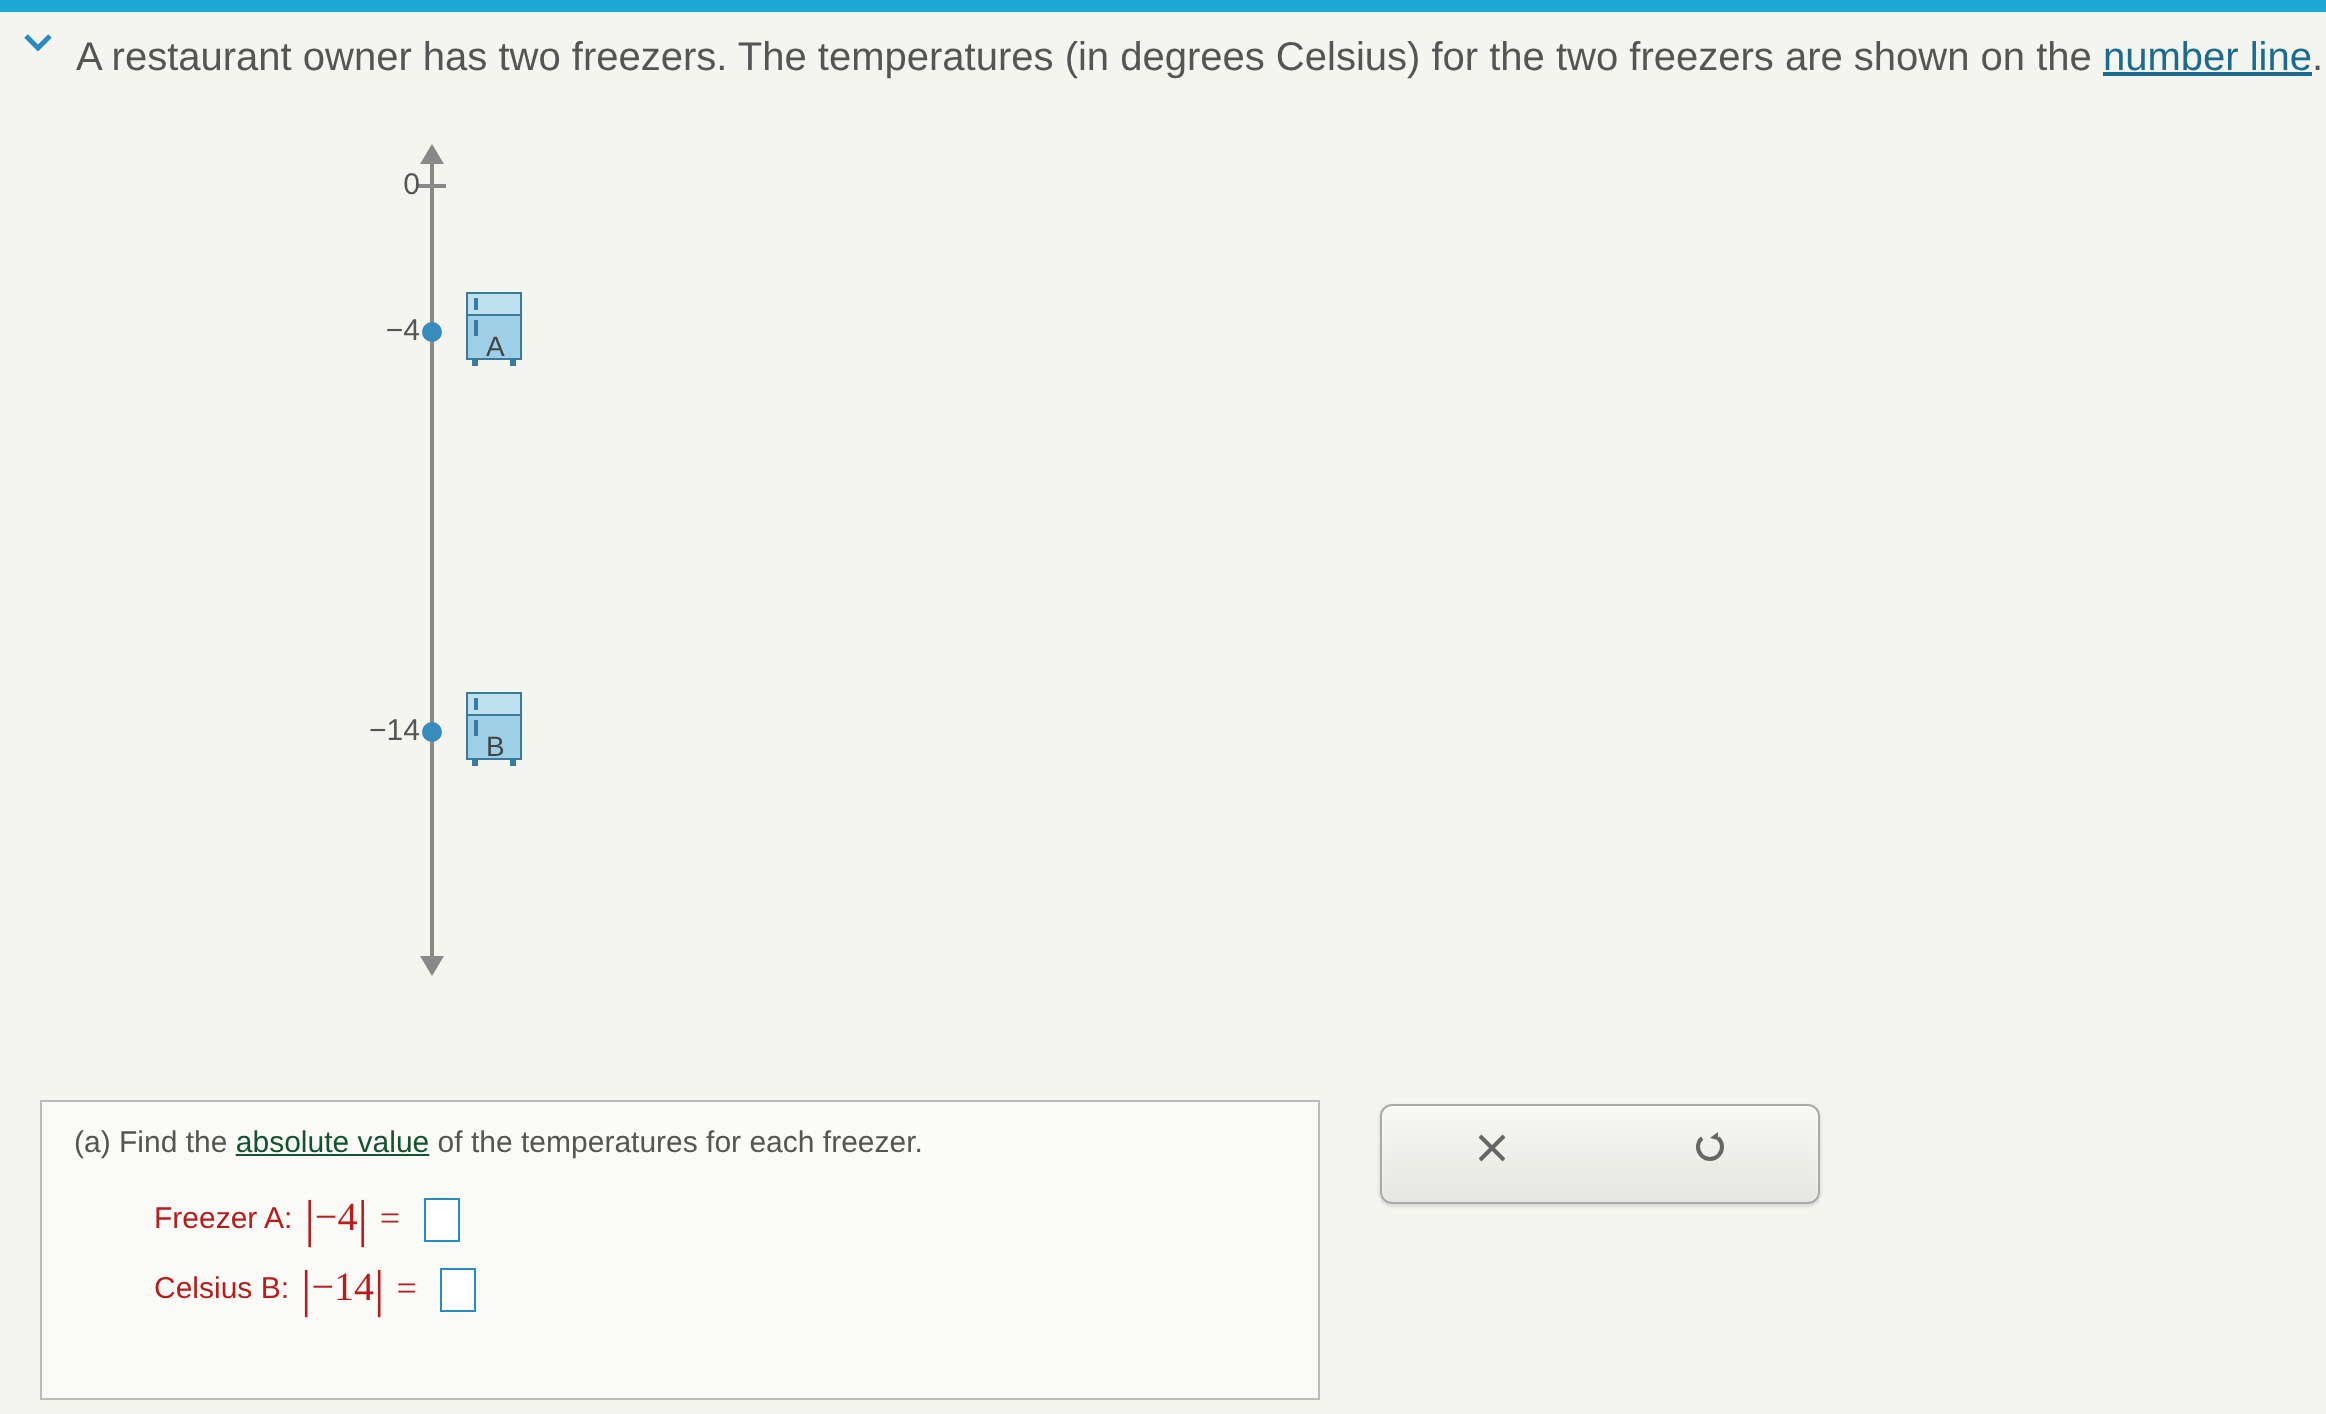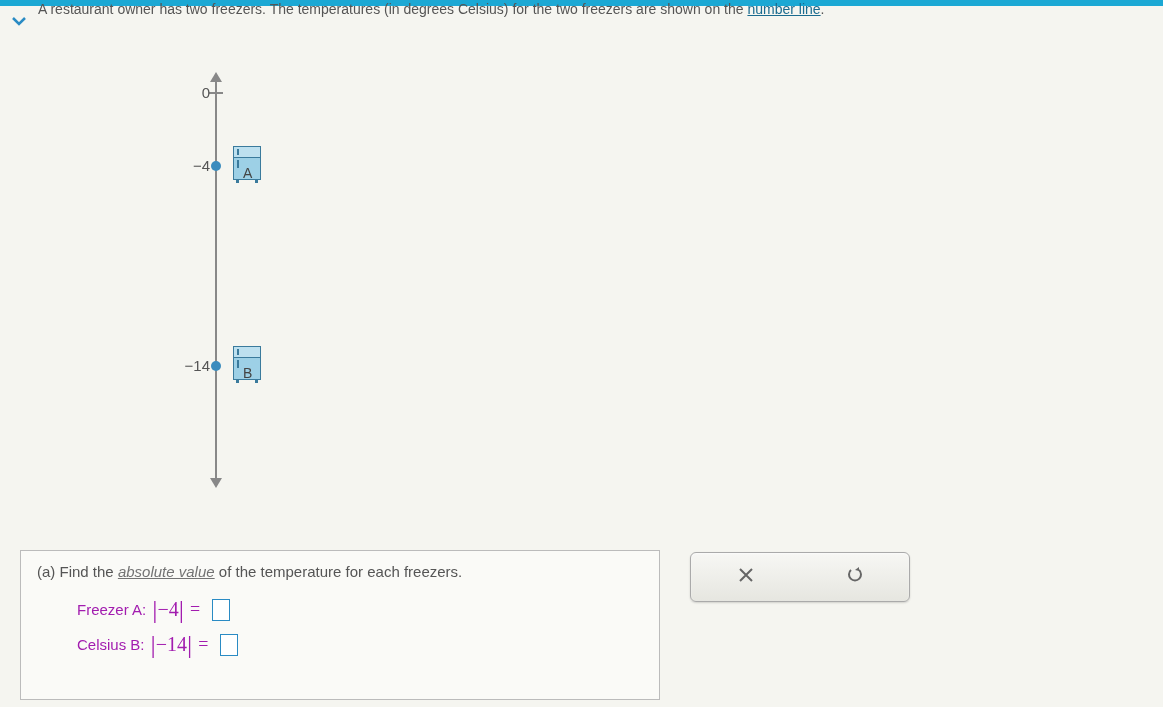--- a/index.html
+++ b/index.html
@@ -17,23 +17,23 @@
       width: 100%;
     }
     .chevron {
       position: absolute;
       top: 12px;
       left: 10px;
       cursor: pointer;
     }
     .problem-text {
       position: absolute;
-      top: 1px;
+      top: 18px;
       left: 38px;
-      font-size: 14px;
+      font-size: 20px;
       color: #555;
     }
     .problem-text .link {
       color: #1a6b8f;
       text-decoration: underline;
       cursor: pointer;
     }
     
     .numline {
       position: absolute;
@@ -155,30 +155,29 @@
       border: 1px solid #bbb;
       background: #fafaf7;
       padding: 12px 16px;
     }
     .q-line {
       font-size: 15px;
       color: #555;
       margin-bottom: 18px;
     }
     .q-line .link {
-      color: #737373;
+      color: #14532d;
       text-decoration: underline;
       cursor: pointer;
-      font-style: italic;
     }
     .answer-row {
       margin-left: 40px;
       margin-bottom: 12px;
       font-size: 15px;
-      color: #a21caf;
+      color: #b91c1c;
       display: flex;
       align-items: center;
       gap: 6px;
     }
     .abs-expr {
       font-size: 20px;
       font-family: 'Times New Roman', serif;
       display: inline-flex;
       align-items: center;
     }
@@ -264,21 +263,21 @@
     <div class="feet">
         <div class="foot"></div>
         <div class="foot"></div>
       </div>
   </div>
   <div class="freezer-label" style="top:305px">B</div>
 </div>
 
 <div class="question-panel">
   <div class="q-line">
-    <span>(a)</span><span> Find the </span><span class="link">absolute value</span><span> of the temperature for each freezers.</span>
+    <span>(a)</span><span> Find the </span><span class="link">absolute value</span><span> of the temperatures for each freezer.</span>
   </div>
 
   <div class="answer-row">
     <span>Freezer A:</span>
     <span class="abs-expr">
       <span class="abs-bar">|</span>
         <span>−4</span>
         <span class="abs-bar">|</span>
       <span class="eq">=</span>
     </span>

